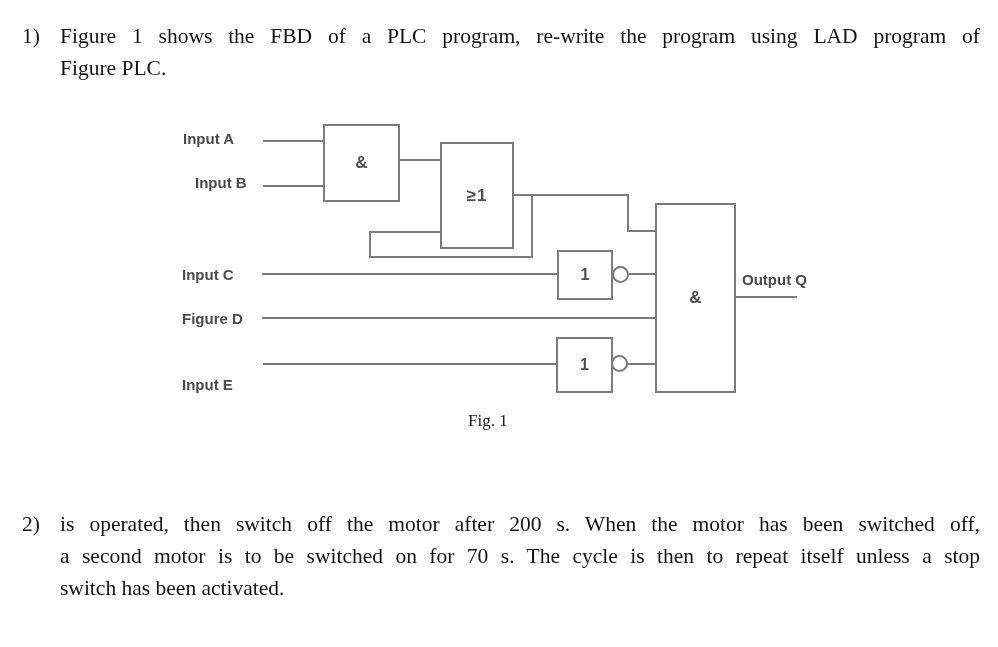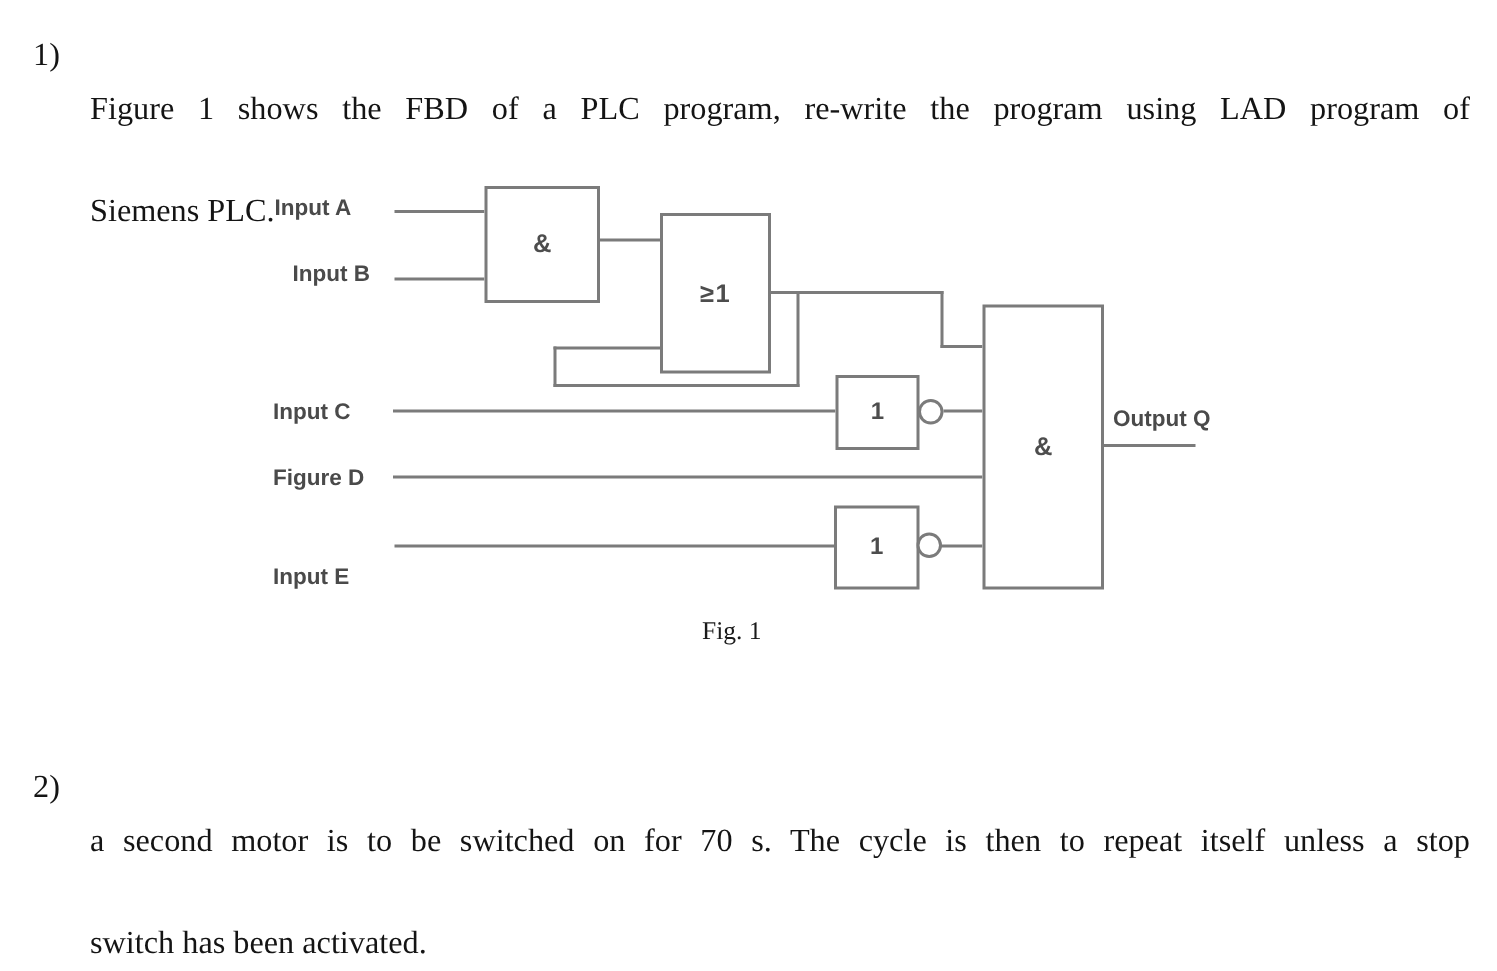--- a/index.html
+++ b/index.html
@@ -17,21 +17,21 @@
     left: 22px;
     color: #141414;
     font-size: 21.5px;
   }
   .q .marker {
     position: absolute;
     left: 0; top: 0;
     line-height: 32px;
   }
   .q .lines { margin-left: 38px; width: 920px; }
-  .q .line  { line-height: 32px; height: 32px; white-space: nowrap; margin-top: 36px; }
+  .q .line  { line-height: 32px; height: 32px; white-space: nowrap; }
   .q .line.just {
     white-space: normal;
     text-align: justify;
     text-align-last: justify;
   }
 
   
   .fbd { position: absolute; left: 0; top: 0; width: 998px; height: 647px; }
 
   .wire { position: absolute; background: #7b7b7b; }
@@ -87,21 +87,21 @@
     color: #1a1a1a;
   }
 </style>
 </head>
 <body>
 
 <div class="q" style="top:20px;">
   <span class="marker">1)</span>
   <div class="lines">
     <div class="line just">Figure 1 shows the FBD of a PLC program, re-write the program using LAD program of</div>
-    <div class="line">Siemens PLC.</div>
+    <div class="line">Figure PLC.</div>
   </div>
 </div>
 
 <div class="fbd">
 
   <div class="wire" style="left:263px;top:140px;width:60px;height:2px;"></div>
   <div class="wire" style="left:263px;top:185px;width:60px;height:2px;"></div>
   <div class="wire" style="left:400px;top:159px;width:40px;height:2px;"></div>
 
   <div class="wire" style="left:512px;top:194px;width:117px;height:2px;"></div>
@@ -145,16 +145,17 @@
   <div class="dlabel lab-d">Figure D</div>
   <div class="dlabel lab-e">Input E</div>
   <div class="dlabel lab-q">Output Q</div>
 
   <div class="caption">Fig. 1</div>
 </div>
 
 <div class="q" style="top:508px;">
   <span class="marker">2)</span>
   <div class="lines">
+    <div class="line just">is operated, then switch off the motor after 200 s. When the motor has been switched off,</div>
     <div class="line just">a second motor is to be switched on for 70 s. The cycle is then to repeat itself unless a stop</div>
     <div class="line">switch has been activated.</div>
   </div>
 </div>
 
 </body></html>

